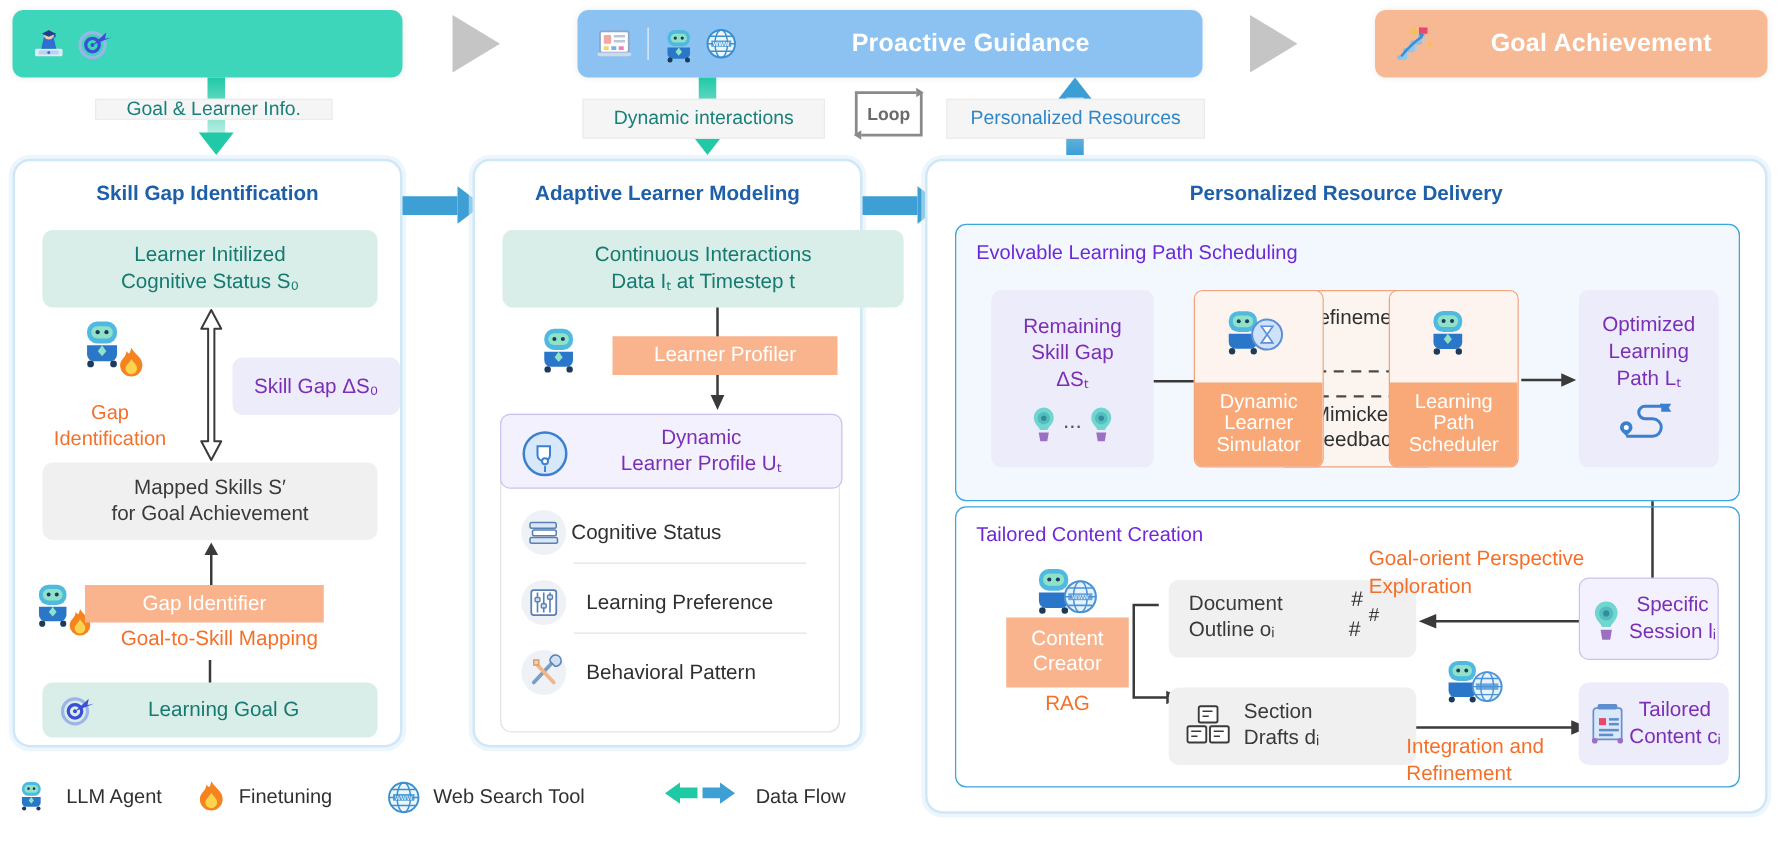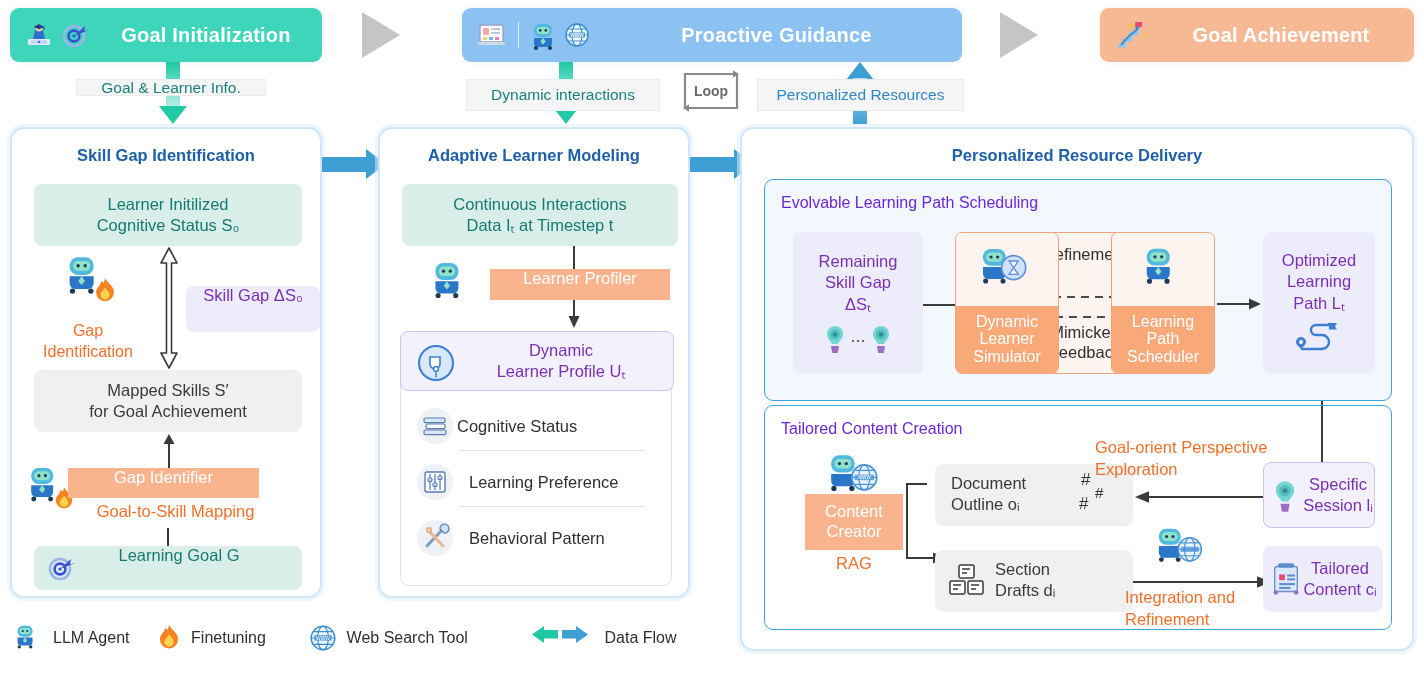--- a/index.html
+++ b/index.html
@@ -6,21 +6,21 @@
   html, body {
     width: 1424px; height: 677px;
     background: #ffffff;
     font-family: "Liberation Sans", sans-serif;
     overflow: hidden;
   }
   #stage { position: relative; width: 1424px; height: 677px; }
 
   
   .abs { position: absolute; }
-  .center { display: flex; align-items: flex-start; justify-content: center; }
+  .center { display: flex; align-items: center; justify-content: center; }
   .col { display: flex; flex-direction: column; align-items: center; justify-content: center; }
 
   
   .banner {
     border-radius: 9px;
     display: flex; align-items: center;
     color: #ffffff;
     font-weight: bold;
     box-shadow: 0 0 6px rgba(0,0,0,0.07);
   }
@@ -152,21 +152,20 @@
 
       <span>
         <svg width="30" height="30" viewBox="0 0 30 30">
           <circle cx="14" cy="16" r="10" fill="none" stroke="#9db4e8" stroke-width="2.6"></circle>
           <circle cx="14" cy="16" r="5.4" fill="none" stroke="#3a4fd6" stroke-width="2.6"></circle>
           <circle cx="14" cy="16" r="1.6" fill="#3a4fd6"></circle>
           <path d="M14 16 L25 6 l-1 5 5-1z" fill="#3a4fd6"></path>
         </svg>
       </span>
     </div>
-    <div class="btitle">Goal Initialization</div>
   </div>
 
   <div class="abs tri-gray" style="left:362px; top:12px;"></div>
 
   <div class="banner banner-blue abs nosel" style="left:462px; top:8px; width:500px; height:54px;">
     <div class="banner-icons">
 
       <span>
         <svg width="32" height="30" viewBox="0 0 32 30">
           <rect x="4" y="5" width="23" height="17" rx="1.6" fill="#ffffff" stroke="#8fa6c9" stroke-width="1.4"></rect>
@@ -352,21 +351,21 @@
   </div>
 
   <div class="fatarrow-right" style="left:322px; top:149px; width:64px; height:30px;">
     <div class="shaft" style="width:44px;"></div>
     <div class="head"></div>
   </div>
 
   <div class="panel" style="left:378px; top:127px; width:312px; height:471px;">
     <div class="panel-title" style="margin-top:17px;">Adaptive Learner Modeling</div>
 
-    <div class="box-teal txt-c col abs" style="left:22px; top:55px; width:276px; height:62px; font-size:16.5px;">
+    <div class="box-teal txt-c col abs" style="left:22px; top:55px; width:321px; height:62px; font-size:16.5px;">
       <span>Continuous Interactions</span>
       <span>Data Iₜ at Timestep t</span>
     </div>
 
     <span class="abs" style="left:186px; top:117px;">
       <svg width="16" height="82" viewBox="0 0 16 82">
         <path d="M8 0 V72" stroke="#3a3a3a" stroke-width="2"></path>
         <path d="M8 82 L13.5 70 H2.5z" fill="#3a3a3a"></path>
       </svg>
     </span>

